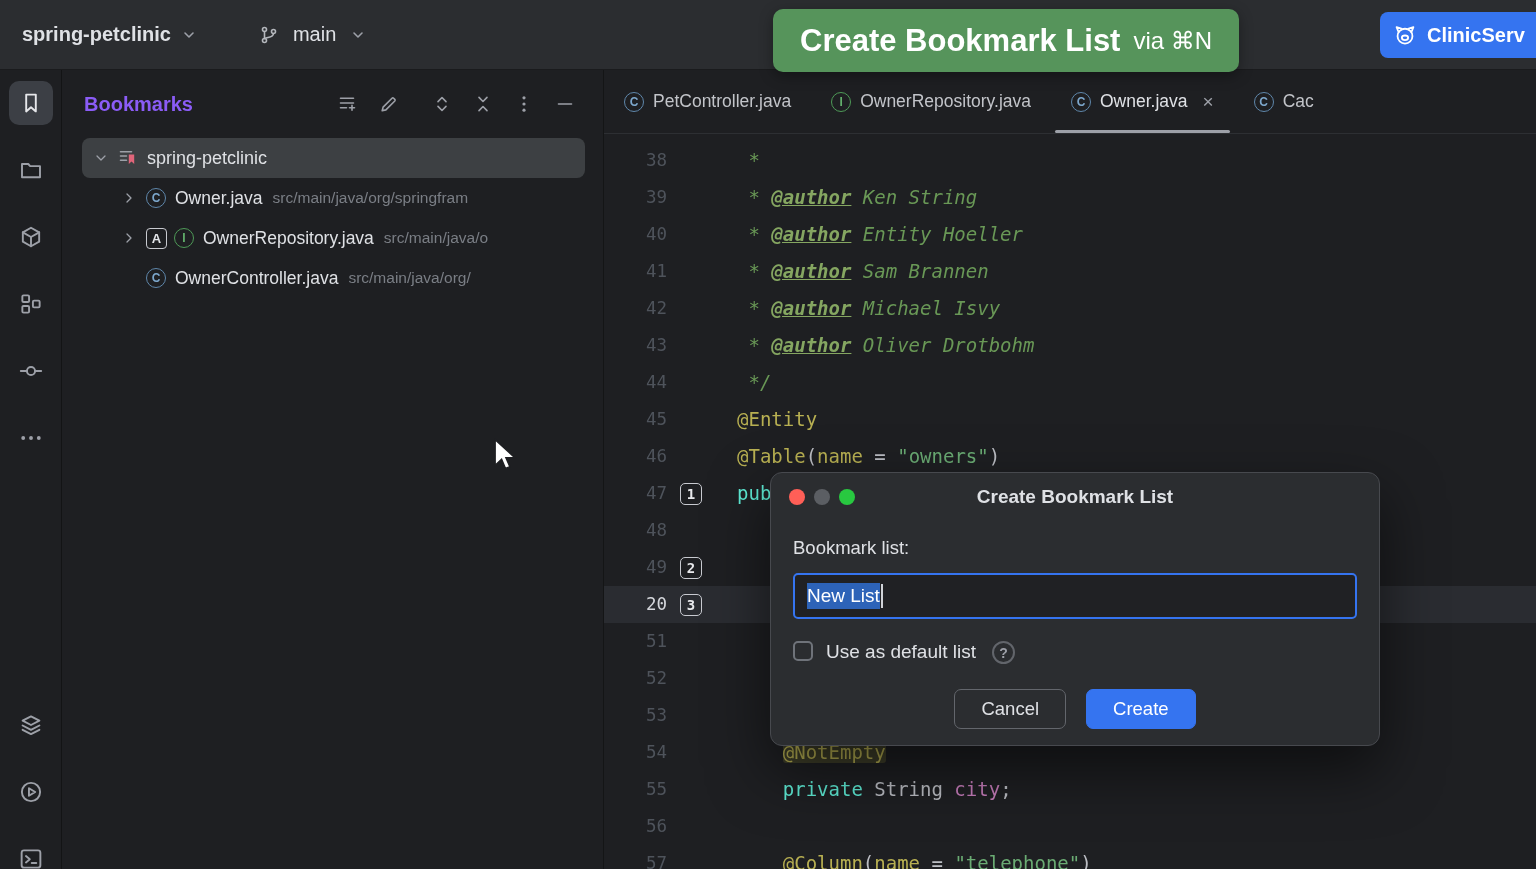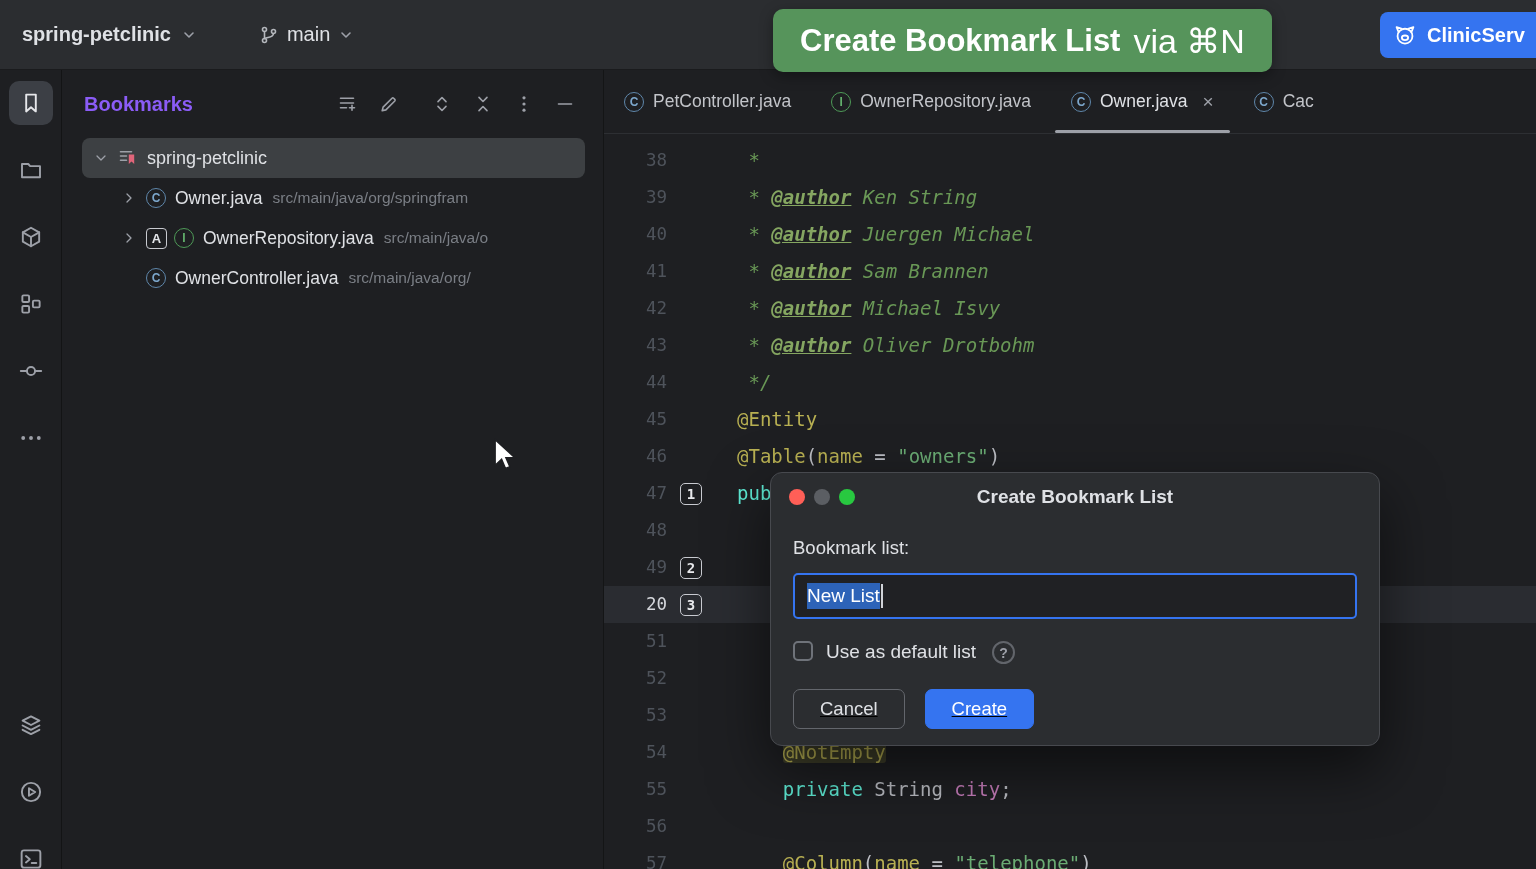--- a/index.html
+++ b/index.html
@@ -5,31 +5,31 @@
   * { margin:0; padding:0; box-sizing:border-box; }
   html,body { width:1536px; height:869px; overflow:hidden; background:#1e1f22;
               font-family:"Liberation Sans", sans-serif; }
   .app { position:relative; width:1536px; height:869px; background:#1e1f22; }
 
   
   .topbar { height:70px; background:#2b2d30; border-bottom:1px solid #1a1b1d;
             display:flex; align-items:center; position:relative; z-index:5; }
   .proj { display:flex; align-items:center; gap:10px; margin-left:22px;
           color:#dfe1e5; font-size:20px; font-weight:600; cursor:default; }
-  .branch { display:flex; align-items:center; gap:8px; margin-left:62px;
+  .branch { display:flex; align-items:center; gap:14px; margin-left:62px;
             color:#dfe1e5; font-size:20px; }
   .tb-chev { color:#9da0a8; display:flex; }
   .tb-branch-ic { color:#b4b7bc; display:flex; }
 
   
   .hint { position:absolute; left:773px; top:9px; height:63px; background:#56945b;
           border-radius:10px; display:flex; align-items:center; padding:0 27px;
           z-index:40; color:#ffffff; box-shadow:0 4px 14px rgba(0,0,0,.35); }
   .hint-bold { font-size:31px; font-weight:bold; }
-  .hint-rest { font-size:34px; font-weight:400; margin-left:13px; }
+  .hint-rest { font-size:24px; font-weight:400; margin-left:13px; }
 
   
   .runchip { position:absolute; left:1380px; top:12px; height:46px; width:210px;
              background:#3574f0; border-radius:8px; display:flex; align-items:center;
              gap:10px; padding:0 13px; color:#fff; font-size:20px; font-weight:600;
              z-index:35; white-space:nowrap; overflow:hidden; }
   .runchip .ic { color:#fff; display:flex; }
 
   
   .main { display:flex; height:799px; }
@@ -131,21 +131,21 @@
            font-size:19px; color:#ffffff; }
   .sel { background:#2d63b8; padding:2px 0; }
   .caret { width:2px; height:24px; background:#d0d3d8; margin-left:1px; }
   .cbrow { margin-top:22px; display:flex; align-items:flex-start; height:24px; }
   .checkbox { width:20px; height:20px; border:2px solid #6f737a; border-radius:5px;
               flex:none; }
   .cblabel { margin-left:13px; font-size:19px; color:#dfe1e5; }
   .help { width:23px; height:23px; border-radius:50%; border:2px solid #62656b;
           color:#9da0a8; display:flex; align-items:center; justify-content:center;
           font-size:14px; font-weight:bold; margin-left:16px; flex:none; }
-  .btnrow { margin-top:24px; display:flex; justify-content:flex-start; gap:20px;text-decoration:underline; }
+  .btnrow { margin-top:24px; display:flex; justify-content:center; gap:20px; }
   .btn { font-family:"Liberation Sans", sans-serif; font-size:18.5px;
          padding:8px 26px; border-radius:7px; cursor:default; }
   .btn.cancel { color:#dfe1e5; background:#2b2d30; border:1px solid #63666c; }
   .btn.create { color:#ffffff; background:#3574f0; border:1px solid #3574f0; }
 </style>
 </head>
 <body>
 
 <div class="app">
 
@@ -396,21 +396,21 @@
             <span class="tab-close">×</span>
           </div>
           <div class="tab">
             <span class="fic fic-c">C</span>
             <span>Cac</span>
           </div>
         </div>
       <div class="code" id="code">
           <div class="cline"><span class="lnum">38</span><span class="bslot"></span><span class="ctext"><span class="sg-doc"> *</span></span></div>
           <div class="cline"><span class="lnum">39</span><span class="bslot"></span><span class="ctext"><span class="sg-doc"> * </span><span class="sg-doctag">@author</span><span class="sg-doc"> Ken String</span></span></div>
-          <div class="cline"><span class="lnum">40</span><span class="bslot"></span><span class="ctext"><span class="sg-doc"> * </span><span class="sg-doctag">@author</span><span class="sg-doc"> Juergen Michael</span></span></div>
+          <div class="cline"><span class="lnum">40</span><span class="bslot"></span><span class="ctext"><span class="sg-doc"> * </span><span class="sg-doctag">@author</span><span class="sg-doc"> Entity Hoeller</span></span></div>
           <div class="cline"><span class="lnum">41</span><span class="bslot"></span><span class="ctext"><span class="sg-doc"> * </span><span class="sg-doctag">@author</span><span class="sg-doc"> Sam Brannen</span></span></div>
           <div class="cline"><span class="lnum">42</span><span class="bslot"></span><span class="ctext"><span class="sg-doc"> * </span><span class="sg-doctag">@author</span><span class="sg-doc"> Michael Isvy</span></span></div>
           <div class="cline"><span class="lnum">43</span><span class="bslot"></span><span class="ctext"><span class="sg-doc"> * </span><span class="sg-doctag">@author</span><span class="sg-doc"> Oliver Drotbohm</span></span></div>
           <div class="cline"><span class="lnum">44</span><span class="bslot"></span><span class="ctext"><span class="sg-doc"> */</span></span></div>
           <div class="cline"><span class="lnum">45</span><span class="bslot"></span><span class="ctext"><span class="sg-ann">@Entity</span></span></div>
           <div class="cline"><span class="lnum">46</span><span class="bslot"></span><span class="ctext"><span class="sg-ann">@Table</span><span class="sg-plain">(</span><span class="sg-ann">name</span><span class="sg-plain"> = </span><span class="sg-str">"owners"</span><span class="sg-plain">)</span></span></div>
           <div class="cline"><span class="lnum">47</span><span class="bslot"><span class="gbadge">1</span></span><span class="ctext"><span class="sg-kw">pub</span></span></div>
           <div class="cline"><span class="lnum">48</span><span class="bslot"></span><span class="ctext"></span></div>
           <div class="cline"><span class="lnum">49</span><span class="bslot"><span class="gbadge">2</span></span><span class="ctext"></span></div>
           <div class="cline current"><span class="lnum">20</span><span class="bslot"><span class="gbadge">3</span></span><span class="ctext"></span></div>

